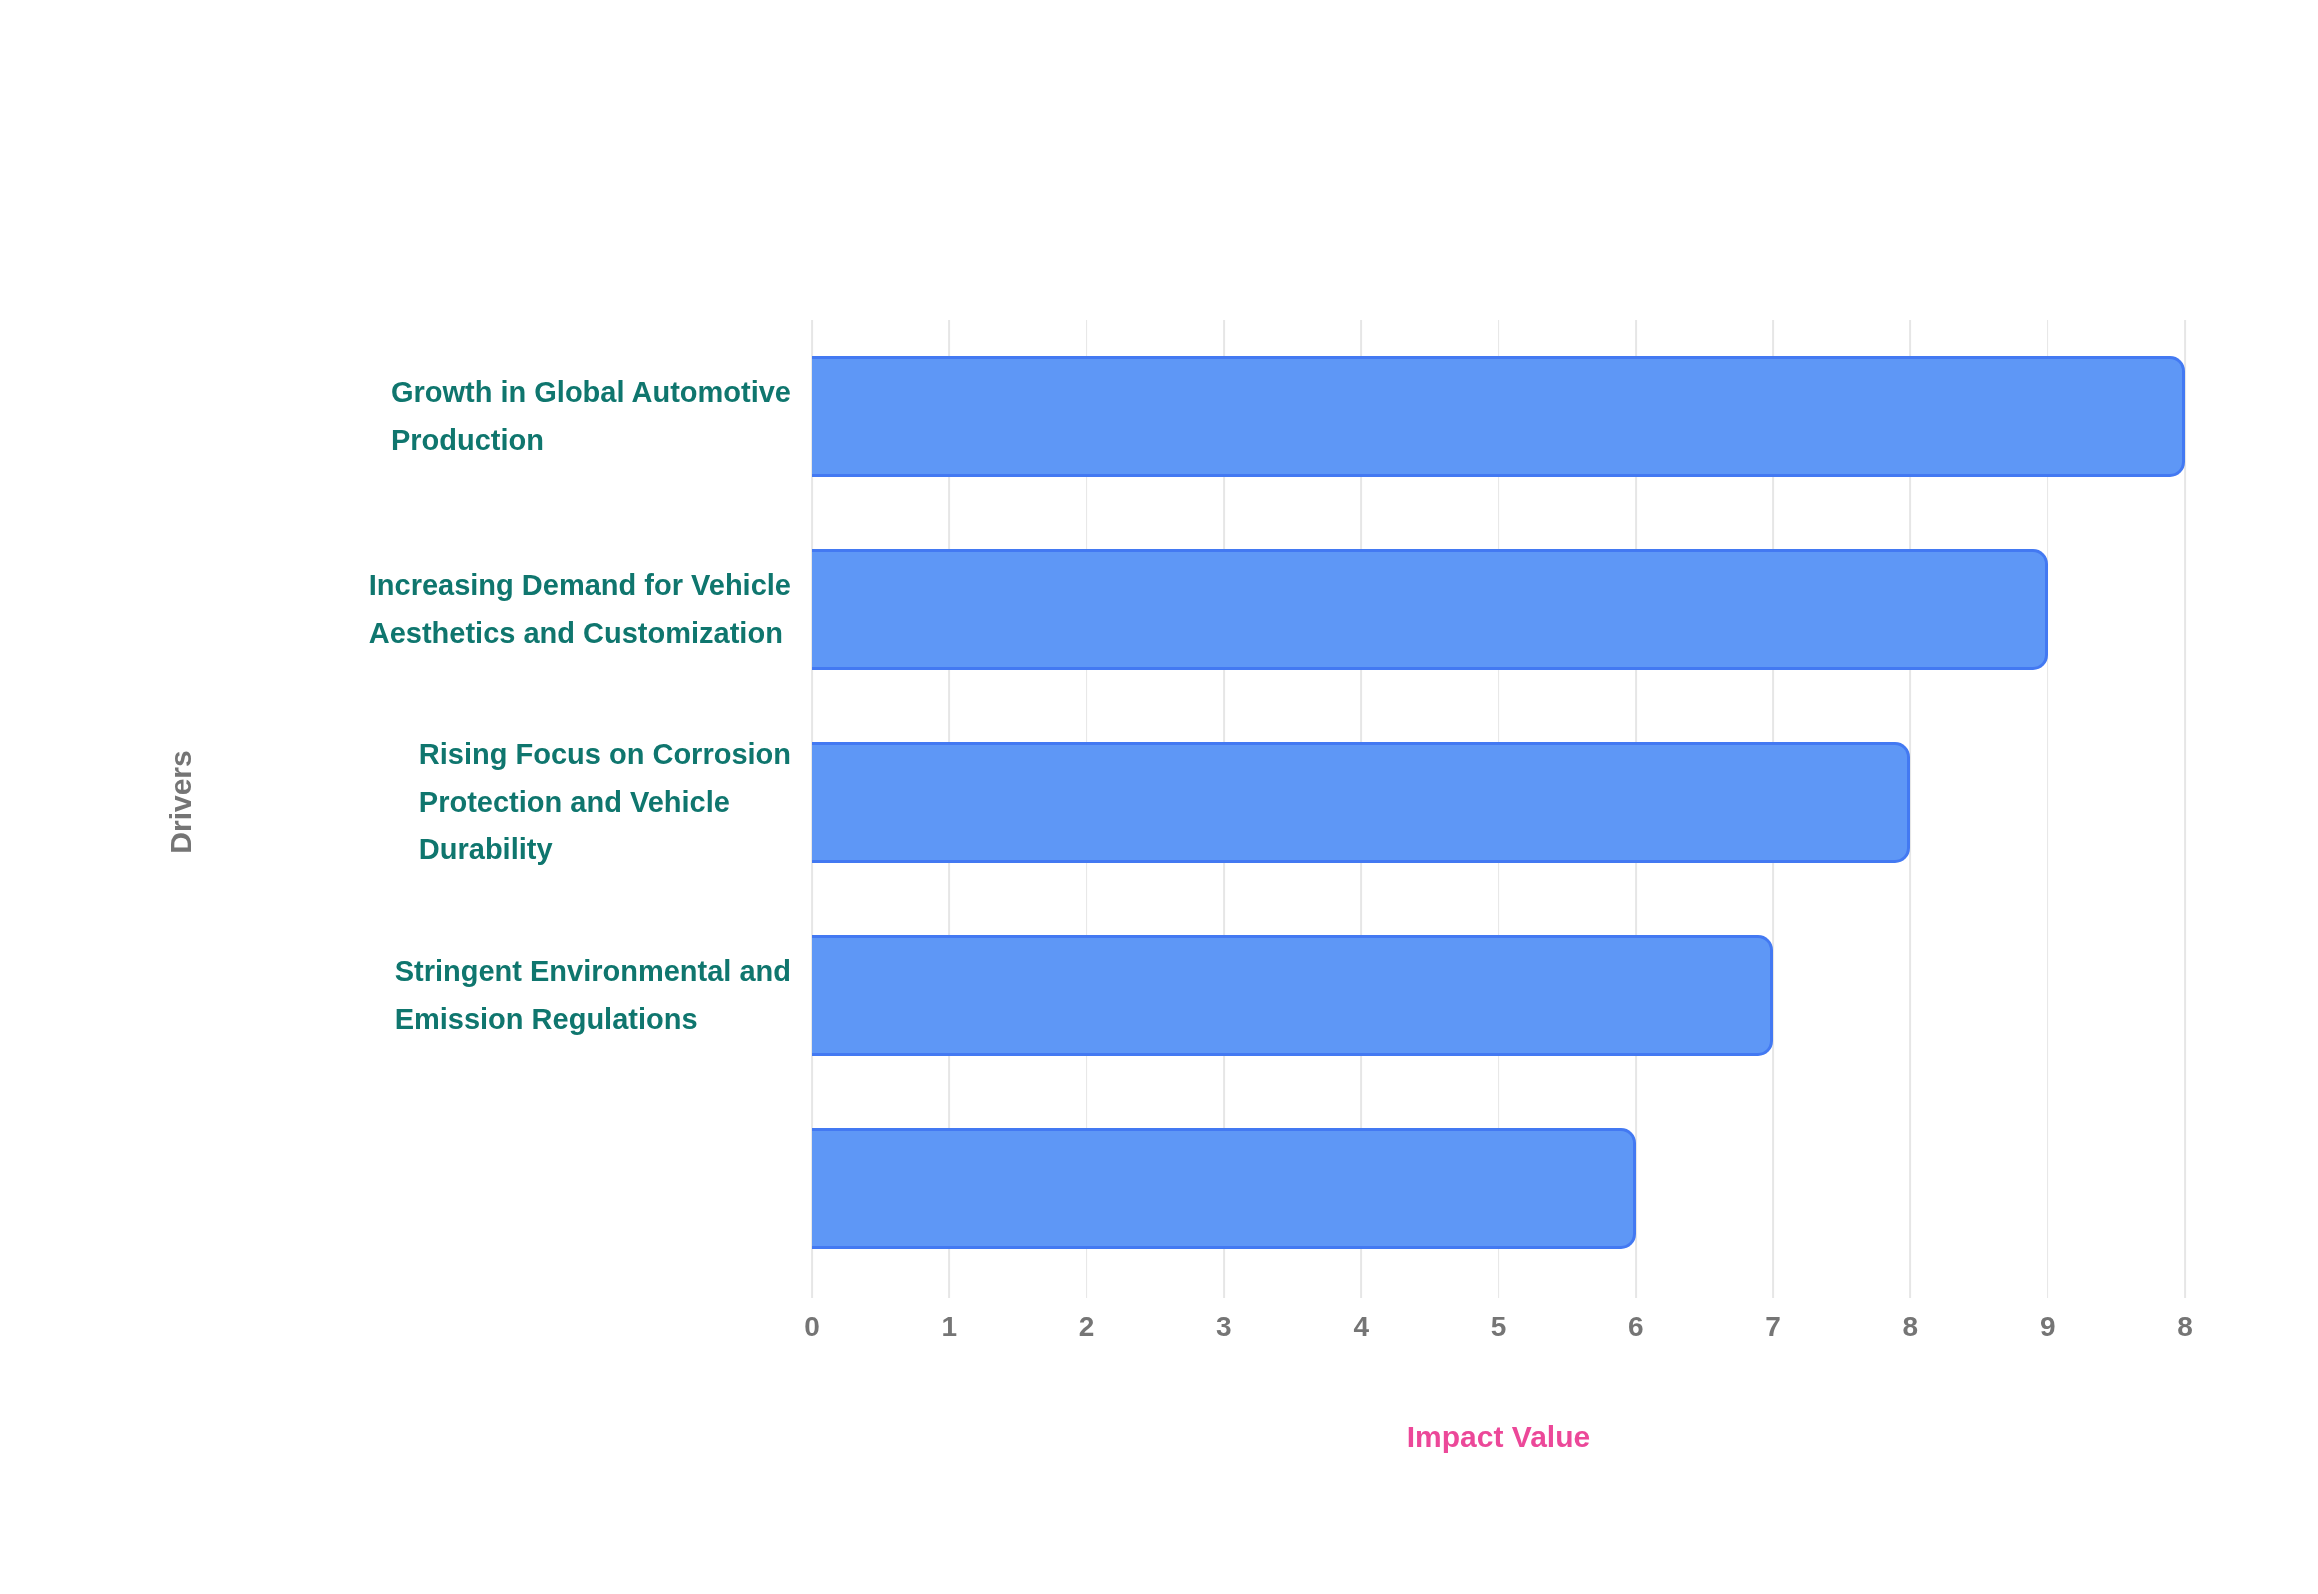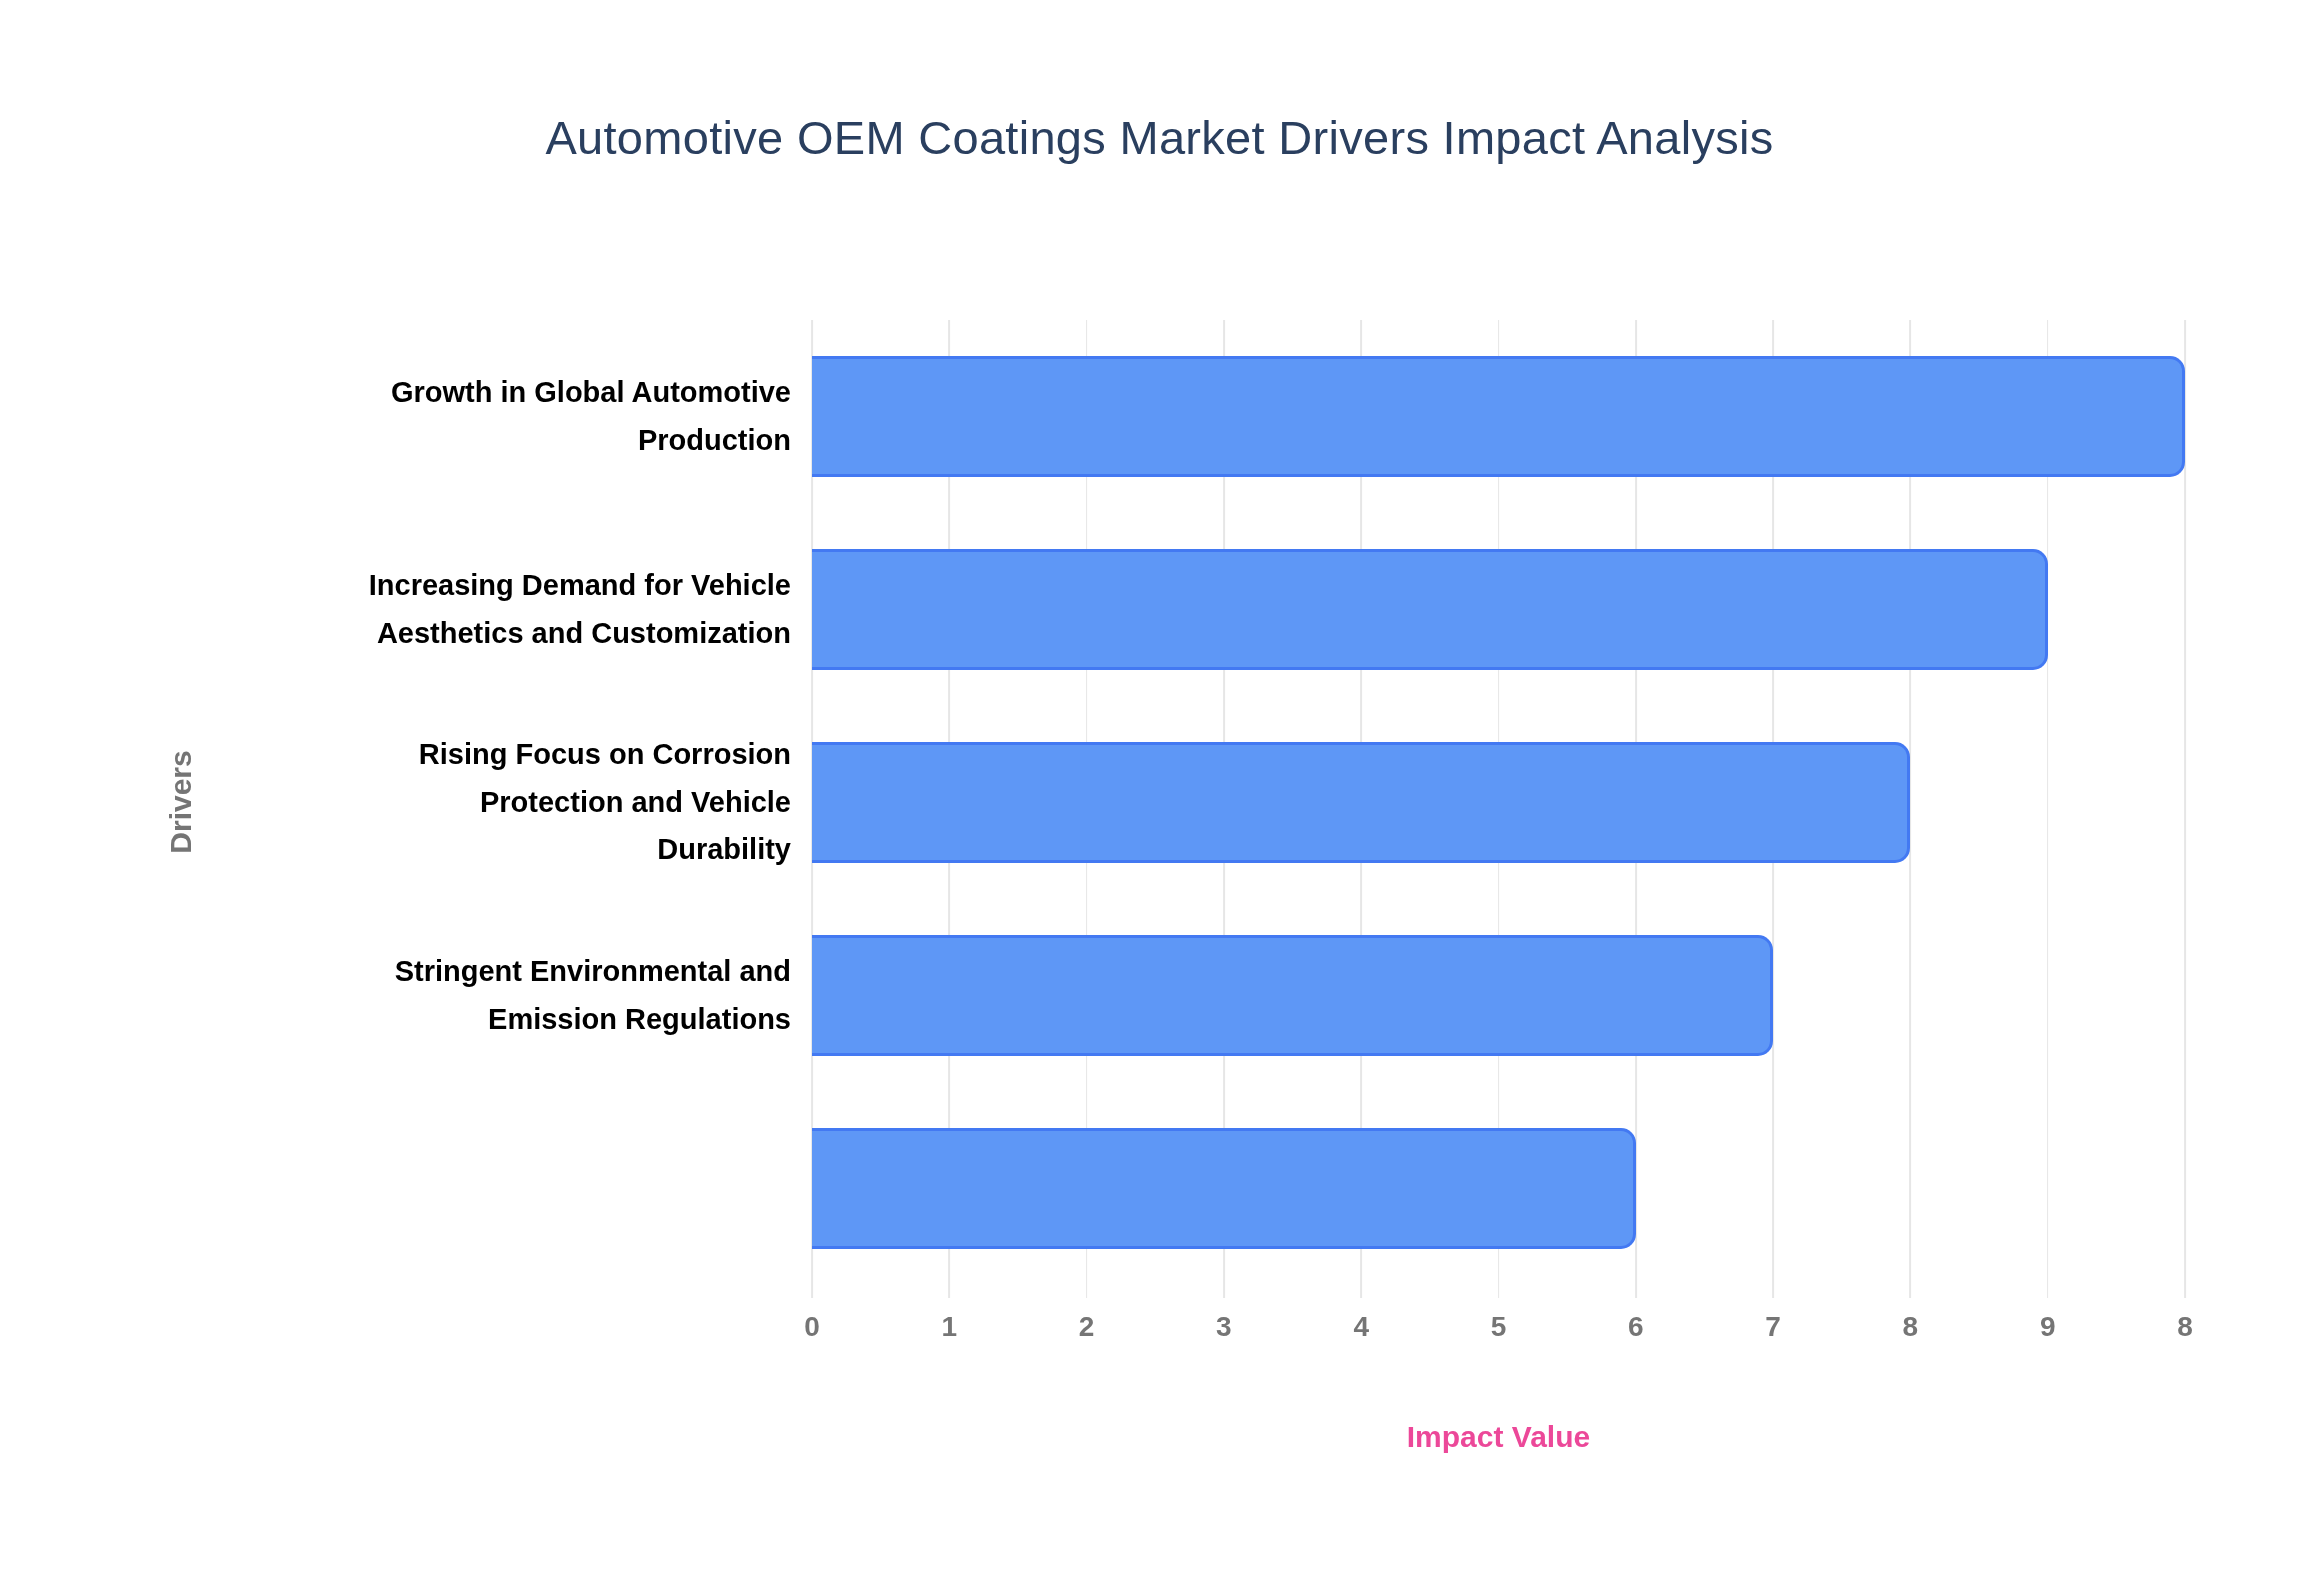--- a/index.html
+++ b/index.html
@@ -62,22 +62,21 @@
     position: absolute;
     left: 235px; top: 320px;
     width: 556px; height: 965px;
     display: flex; flex-direction: column;
   }
   .cat-slot {
     height: 20%;
     display: flex; align-items: center; justify-content: flex-end;
   }
   .cat-label {
-    text-align: right;
-    font-size: 29px; font-weight: 700; color: #000000;
+    font-size: 29px; font-weight: 700; color: #0f766e;
     line-height: 1.65;
     white-space: pre-line;
   }
 
   .xticks {
     position: absolute;
     left: 812px; top: 1311px;
     width: 1373px; height: 42px;
   }
   .x-tick {
@@ -92,21 +91,20 @@
     left: 812px; top: 1420px;
     width: 1373px;
     text-align: center;
     font-size: 30px; font-weight: 700; color: #ec4899;
   }
 </style>
 </head>
 <body>
 
 <div class="figure">
-  <div class="chart-title">Automotive OEM Coatings Market Drivers Impact Analysis</div>
   <div class="ylabel">Drivers</div>
 
   <div class="plot">
     <div id="grid">
         <div class="grid-line" style="left: 0%; background: rgb(230, 230, 230);"></div>
         <div class="grid-line" style="left: 10%; background: rgb(230, 230, 230);"></div>
         <div class="grid-line" style="left: 20%; background: rgb(230, 230, 230);"></div>
         <div class="grid-line" style="left: 30%; background: rgb(230, 230, 230);"></div>
         <div class="grid-line" style="left: 40%; background: rgb(230, 230, 230);"></div>
         <div class="grid-line" style="left: 50%; background: rgb(230, 230, 230);"></div>

